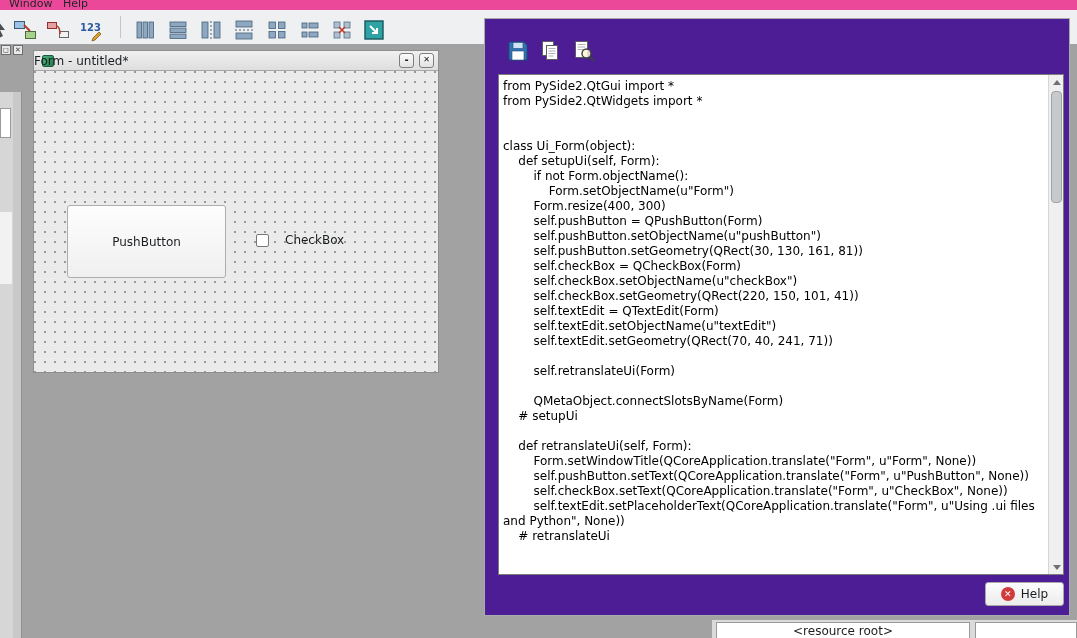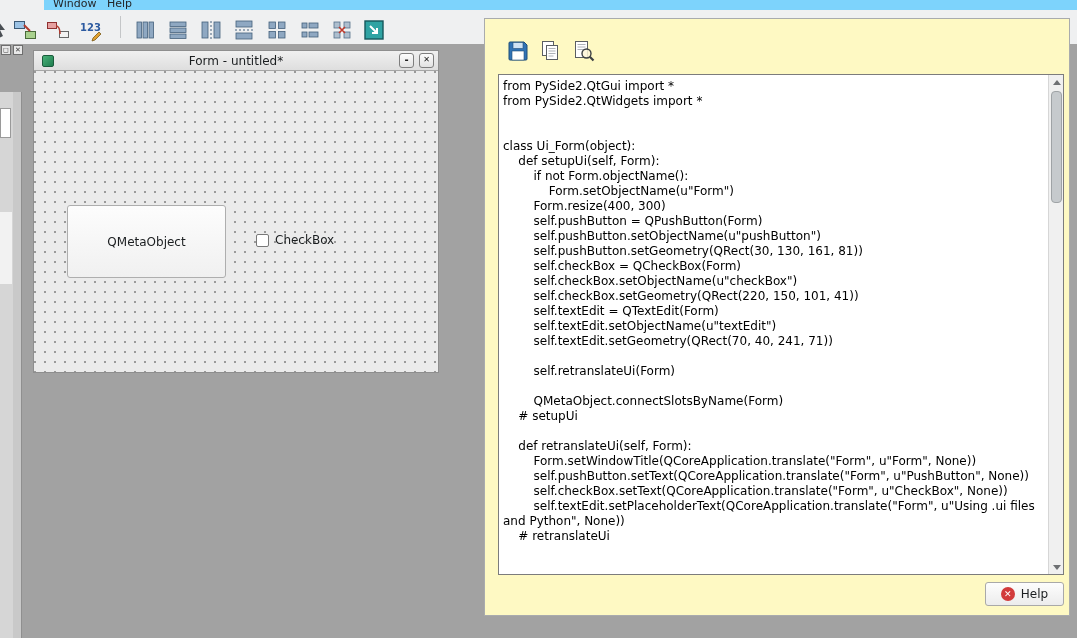--- a/index.html
+++ b/index.html
@@ -1,20 +1,20 @@
 <!DOCTYPE html>
 <html><head>
 <meta charset="utf-8">
 <style>
   * { margin:0; padding:0; box-sizing:border-box; }
   body { font-family:"DejaVu Sans","Liberation Sans",sans-serif; }
   .screen { position:relative; width:1077px; height:638px; background:#eff0f1; overflow:hidden; }
 
   
-  .menubar { position:absolute; top:0; left:0; right:0; height:10px; background:#7dd3fc;margin-left:44px; }
+  .menubar { position:absolute; top:0; left:0; right:0; height:10px; background:#ec4899; }
   .menu-item { position:absolute; top:-3px; font-size:11px; color:#232629; }
 
   
   .toolbar { position:absolute; top:10px; left:0; right:0; height:34px; background:#eff0f1; }
   .tb-icon { position:absolute; top:8px; width:24px; height:24px; cursor:default; }
   .tb-sep { position:absolute; left:120px; top:6px; width:1px; height:22px; background:#c4c6c8; }
 
   
   .mdi { position:absolute; top:44px; left:0; right:0; bottom:0; background:#a2a2a2; }
 
@@ -22,44 +22,44 @@
   .dock-strip { position:absolute; left:0; top:48px; bottom:0; width:22px; background:#c9c9c9; border-right:1px solid #8f8f8f; }
   .dock-strip-inner { position:absolute; left:0; top:0; bottom:0; width:13px; background:#d6d6d6; }
   .dock-btns { position:absolute; left:1px; top:1px; display:flex; gap:2px; }
   .dock-btn { width:10px; height:10px; border:1px solid #6e6e6e; background:#e8e8e8; font-size:7px; line-height:8px; text-align:center; color:#444; }
   .dock-filter { position:absolute; left:0; top:16px; width:11px; height:30px; background:#ffffff; border:1px solid #9a9a9a; }
   .dock-sliver { position:absolute; left:0; top:120px; width:12px; height:72px; background:#f2f2f2; }
 
   
   .form-window { position:absolute; left:33px; top:6px; width:406px; height:323px; border:1px solid #8e8e8e; background:#ebebeb; }
   .fw-titlebar { position:relative; height:20px; background:linear-gradient(#f0f0f0,#dedede); border-bottom:1px solid #a6a6a6; }
-  .fw-title { position:absolute; left:0; right:0; top:3px; text-align:center; font-size:12px; color:#1b1e20; }
+  .fw-title { position:absolute; left:0; right:0; top:3px; text-align:left; font-size:12px; color:#1b1e20; }
   .fw-icon { position:absolute; left:8px; top:4px; width:12px; height:12px; border-radius:2px; background:linear-gradient(135deg,#49b178,#1f7d4f); border:1px solid #1a5c3c; }
   .fw-btns { position:absolute; right:4px; top:2px; display:flex; gap:5px; }
   .fw-btn { width:15px; height:15px; border:1px solid #7e7e7e; border-radius:3px; background:linear-gradient(#fcfcfc,#e2e2e2); font-size:10px; line-height:12px; text-align:center; color:#222; font-weight:bold; }
   .fw-canvas { position:absolute; left:0; top:20px; right:0; bottom:0;
     background-color:#ebebeb;
     background-image:radial-gradient(circle,#9a9a9a 1px,transparent 1.3px);
     background-size:10px 10px; background-position:6px 6px; }
 
   
   .textedit-sel { position:absolute; left:72px; top:39px; width:241px; height:72px; }
   .textedit { position:absolute; inset:0; background:#ffffff; border:1px solid #8f8f8f; padding:3px 5px; font-size:12px; color:#9aa0a6; }
   .handle { position:absolute; width:7px; height:7px; background:#16416b; }
   .h-tl{left:-4px;top:-4px} .h-tc{left:calc(50% - 3.5px);top:-4px} .h-tr{right:-4px;top:-4px}
   .h-ml{left:-4px;top:calc(50% - 3.5px)} .h-mr{right:-4px;top:calc(50% - 3.5px)}
   .h-bl{left:-4px;bottom:-4px} .h-bc{left:calc(50% - 3.5px);bottom:-4px} .h-br{right:-4px;bottom:-4px}
 
   .pushbutton { position:absolute; left:33px; top:134px; width:159px; height:73px; background:linear-gradient(#fdfdfd,#f0f0f0); border:1px solid #aeaeae; border-radius:3px; font-size:12px; color:#1b1e20; display:flex; align-items:center; justify-content:center; }
-  .checkbox-row { position:absolute; left:222px; top:162px; display:flex; align-items:flex-end; gap:6px; }
+  .checkbox-row { position:absolute; left:222px; top:162px; display:flex; align-items:flex-end; gap:16px; }
   .checkbox-box { width:13px; height:13px; background:#ffffff; border:1px solid #787878; border-radius:2px; }
   .checkbox-label { font-size:12px; color:#1b1e20; }
 
   
-  .code-dialog { position:absolute; left:484px; top:18px; width:586px; height:598px; background:#fef9c3; border:1px solid #a9abad; }
+  .code-dialog { position:absolute; left:484px; top:18px; width:586px; height:598px; background:#4c1d95; border:1px solid #a9abad; }
   .cd-icon { position:absolute; top:20px; width:24px; height:24px; cursor:default; }
   .code-area { position:absolute; left:13px; top:55px; width:566px; height:501px; background:#ffffff; border:1px solid #7c7c7c; }
   .code-text { position:absolute; left:0; top:0; right:16px; bottom:0; padding:4px 2px 4px 4px; font-size:12px; line-height:15px; color:#000; white-space:pre-wrap; overflow:hidden; font-family:"DejaVu Sans","Liberation Sans",sans-serif; }
   .scrollbar { position:absolute; right:0; top:0; bottom:0; width:15px; background:#f0f0f0; border-left:1px solid #d6d6d6; }
   .sb-arrow { position:absolute; left:0; width:15px; height:14px; display:flex; align-items:center; justify-content:center; }
   .sb-up { top:0; } .sb-down { bottom:0; }
   .tri-up { width:0; height:0; border-left:4px solid transparent; border-right:4px solid transparent; border-bottom:5px solid #6e7073; }
   .tri-down { width:0; height:0; border-left:4px solid transparent; border-right:4px solid transparent; border-top:5px solid #6e7073; }
   .sb-thumb { position:absolute; left:2px; top:16px; width:11px; height:112px; background:#c6cacd; border:1px solid #9fa3a6; border-radius:4px; }
 
@@ -189,21 +189,21 @@
         <div class="fw-icon"></div>
         <div class="fw-title">Form - untitled*</div>
         <div class="fw-btns">
           <div class="fw-btn">-</div>
           <div class="fw-btn" style="font-size:8px;">✕</div>
         </div>
       </div>
       <div class="fw-canvas">
 
 
-        <div class="pushbutton">QMetaObject</div>
+        <div class="pushbutton">PushButton</div>
 
         <div class="checkbox-row">
           <div class="checkbox-box"></div>
           <div class="checkbox-label">CheckBox</div>
         </div>
 
       </div>
     </div>
   </div>
 
@@ -272,14 +272,18 @@
           </div>
       </div>
     </div>
 
     <div class="close-btn">
       <div class="close-ico">✕</div>
       <span>Help</span>
     </div>
   </div>
 
+  <div class="resource-strip" style="top:620px; left:712px;">
+    <div class="resource-box resource-main">&lt;resource root&gt;</div>
+    <div class="resource-box resource-side"></div>
+  </div>
 
 </div>
 
 </body></html>

